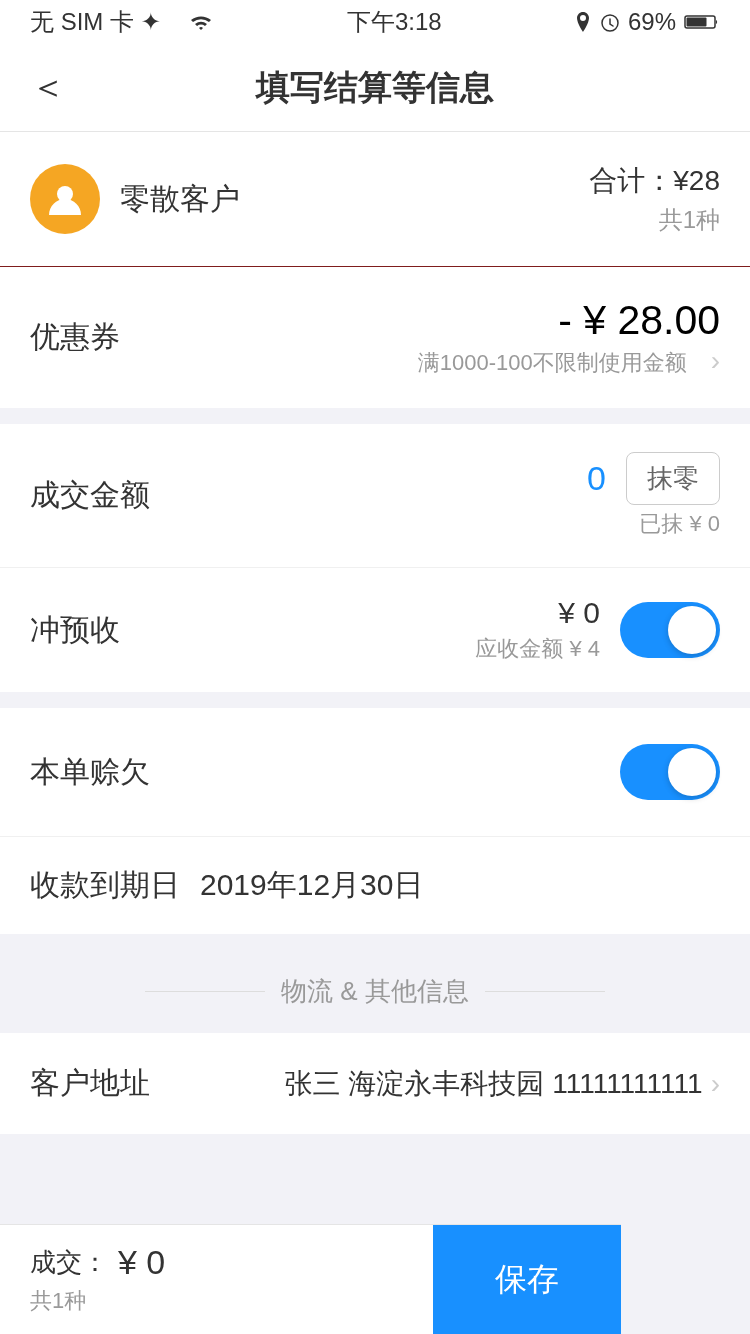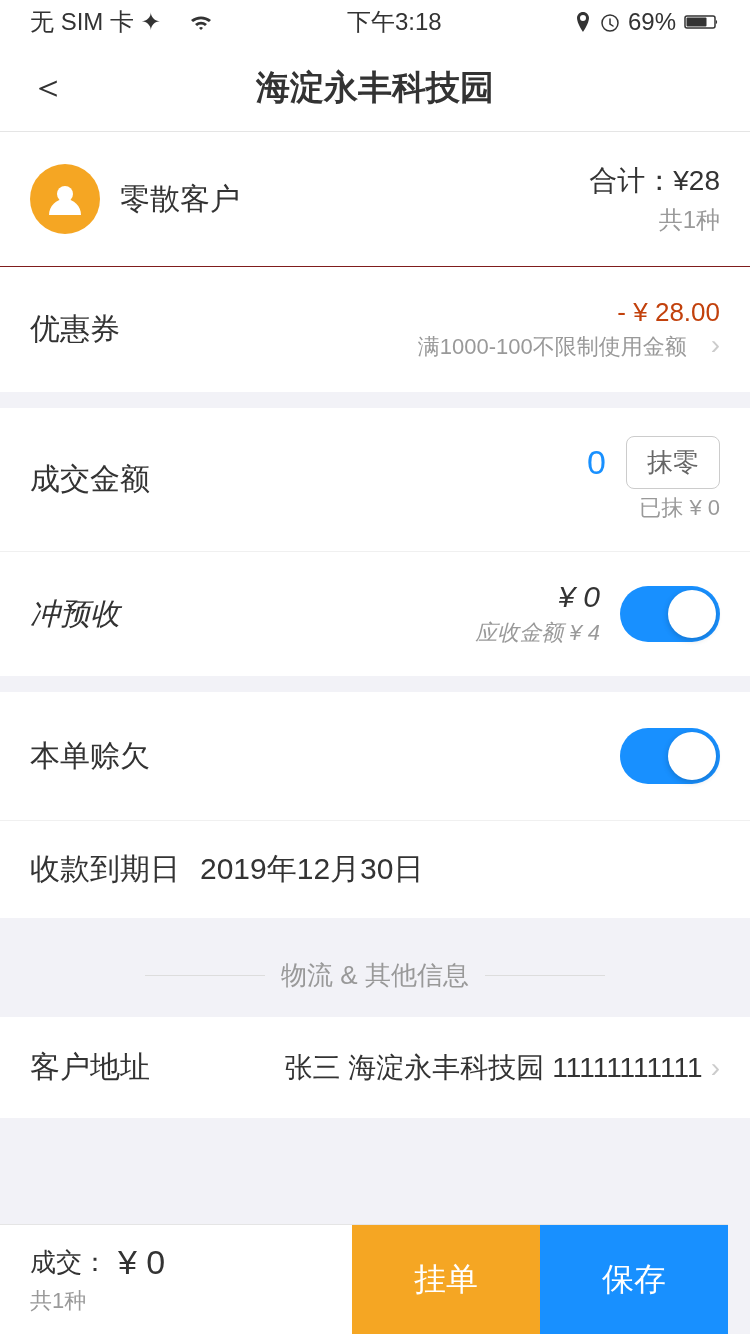--- a/index.html
+++ b/index.html
@@ -85,21 +85,21 @@
 
     
     .coupon-row {
       display: flex;
       align-items: center;
       justify-content: space-between;
       padding: 30px 30px;
       border-top: 1px solid #7f1d1d;
     }
     .coupon-label { font-size: 30px; color: #333; }
-    .coupon-discount { font-size: 26px; color: #c2410c; font-weight: 500; }
+    .coupon-discount { font-size: 41px; color: #000000; font-weight: 500; }
     .coupon-desc { font-size: 22px; color: #999; margin-top: 4px; text-align: right; }
     .chevron-right { color: #ccc; font-size: 28px; }
 
     
     .field-row {
       display: flex;
       align-items: center;
       justify-content: space-between;
       padding: 28px 30px;
       border-bottom: 1px solid #f0f0f0;
@@ -193,21 +193,21 @@
     .address-right { display: flex; align-items: center; gap: 8px; }
 
     
     .spacer { height: 200px; background: #f2f2f7; }
 
     
     .bottom-bar {
       position: fixed;
       bottom: 0;
       left: 0;
-      width: 728px;
+      width: 621px;
       height: 110px;
       display: flex;
       background: #fff;
       border-top: 1px solid #e5e5e5;
     }
     .bottom-info {
       flex: 1;
       display: flex;
       flex-direction: column;
       justify-content: center;
@@ -266,21 +266,21 @@
     <svg width="36" height="18" viewBox="0 0 36 18">
         <rect x="1" y="3" width="30" height="12" rx="2" stroke="#333" stroke-width="1.5" fill="none"></rect>
         <rect x="2.5" y="4.5" width="20" height="9" rx="1" fill="#333"></rect>
         <path d="M32 7v4c1.5-.5 1.5-3.5 0-4z" fill="#333"></path>
       </svg>
   </div>
 </div>
 
 <div class="nav-bar">
   <span class="nav-back">＜</span>
-  <span class="nav-title">海淀永丰科技园</span>
+  <span class="nav-title">填写结算等信息</span>
 </div>
 
 <div class="section">
   <div class="customer-row">
     <div class="customer-left">
       <div class="customer-avatar">
         <svg width="40" height="40" viewBox="0 0 40 40" fill="none">
           <circle cx="20" cy="15" r="8" fill="#fff"></circle>
           <path d="M4 36c0-8.8 7.2-16 16-16s16 7.2 16 16" fill="#fff"></path>
         </svg>
@@ -312,21 +312,21 @@
     <span class="field-label">成交金额</span>
     <div style="text-align:right;">
       <div style="display:flex;align-items:center;gap:20px;justify-content:flex-end;">
         <span class="field-value-blue">0</span>
         <button class="round-zero-btn">抹零</button>
       </div>
       <div class="field-sub">已抹  ¥ 0</div>
     </div>
   </div>
 
-  <div class="field-row" style="border-bottom:none;font-style:italic;">
+  <div class="field-row" style="border-bottom:none;">
     <span class="field-label">冲预收</span>
     <div style="text-align:right;display:flex;align-items:center;gap:20px;">
       <div>
         <div style="font-size:30px;color:#333;">¥ 0</div>
         <div class="field-sub">应收金额 ¥ 4</div>
       </div>
       <div class="toggle-switch">
         <div class="toggle-knob"></div>
       </div>
     </div>
@@ -363,15 +363,14 @@
 <div class="spacer"></div>
 
 <div class="bottom-bar">
   <div class="bottom-info">
     <div class="bottom-deal">
       <span>成交：</span>
       <span class="bottom-deal-amount">¥ 0</span>
     </div>
     <div class="bottom-count">共1种</div>
   </div>
-  <div class="bottom-btn-hang">挂单</div>
   <div class="bottom-btn-save">保存</div>
 </div>
 
 </body></html>

